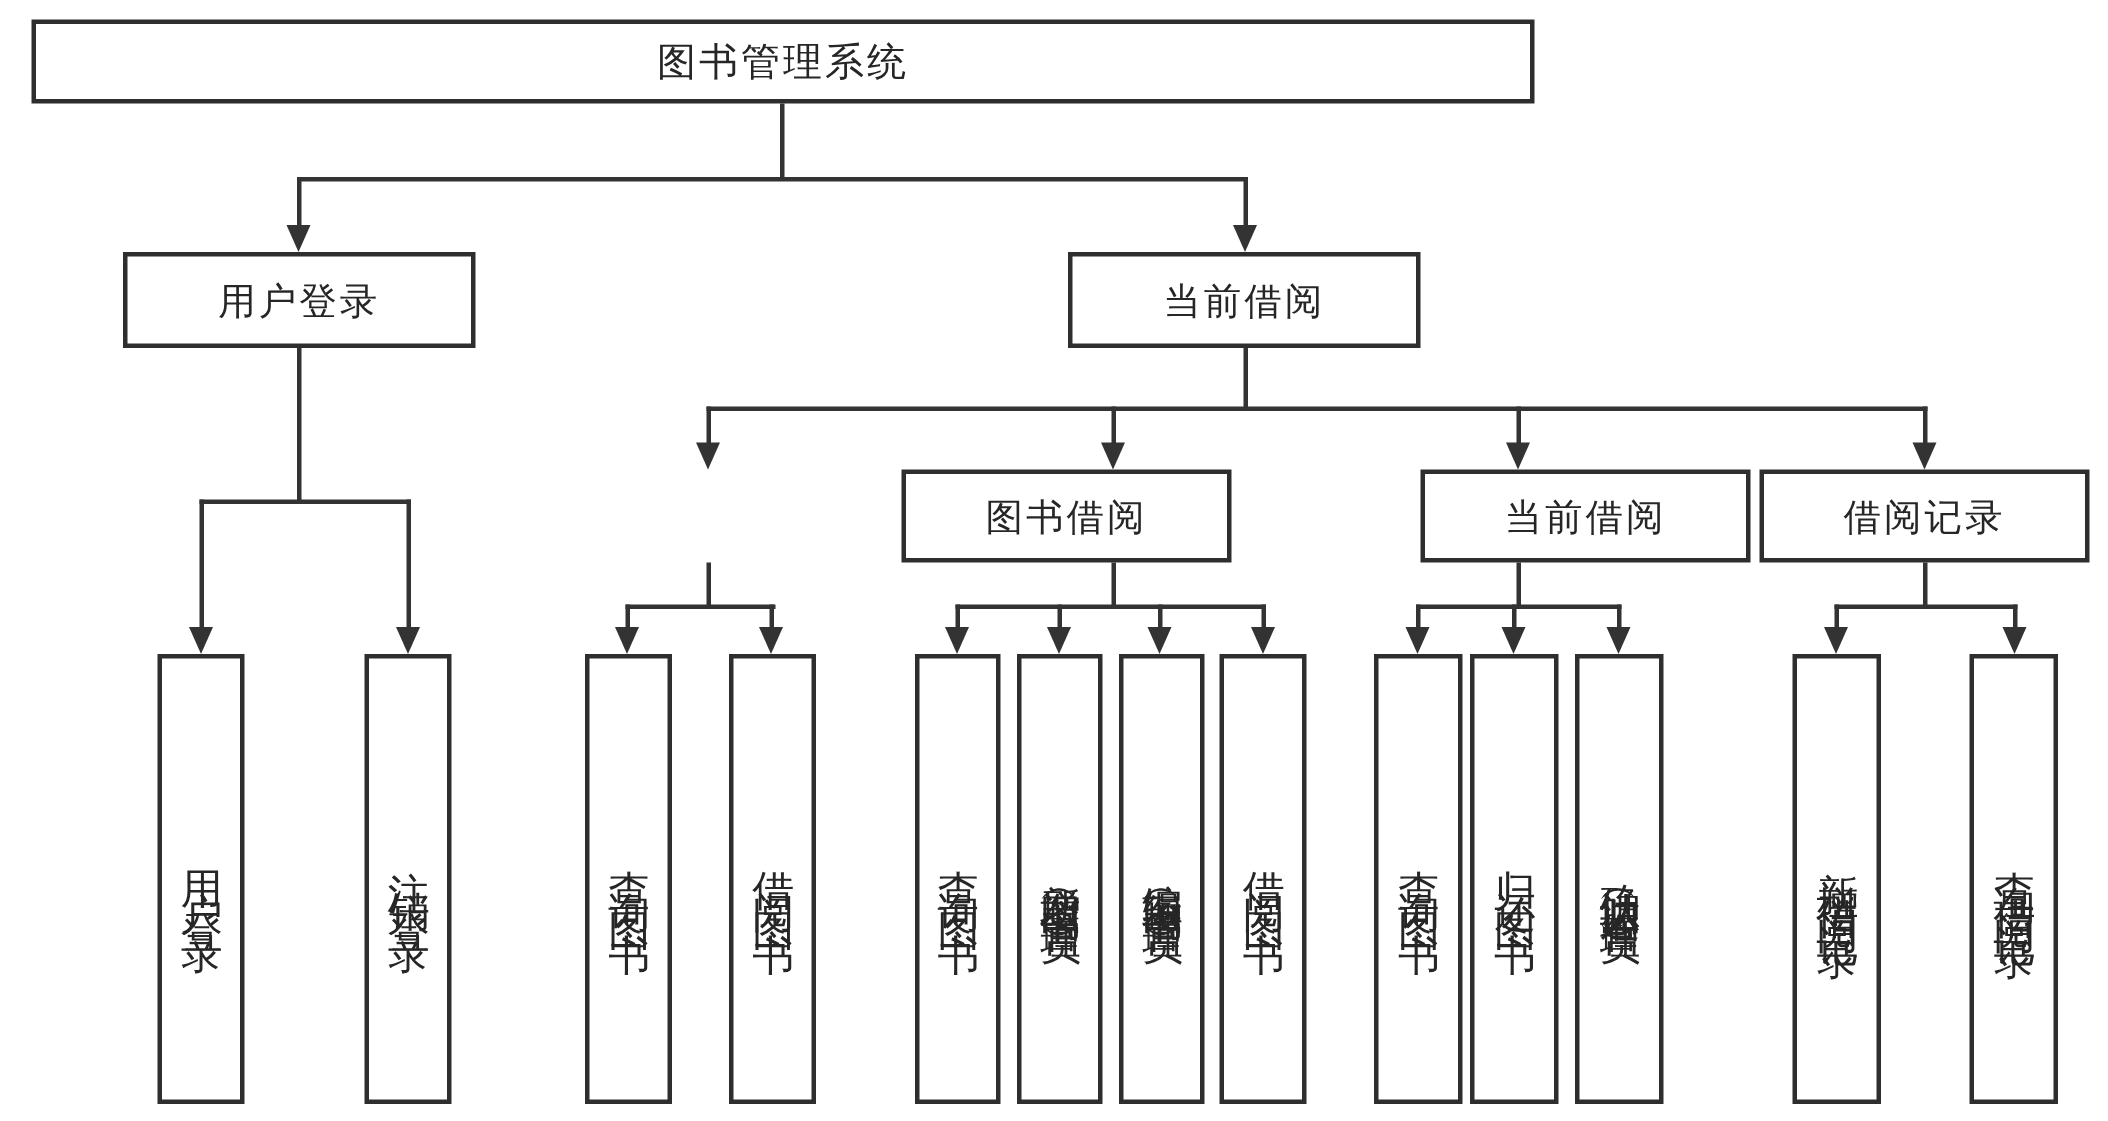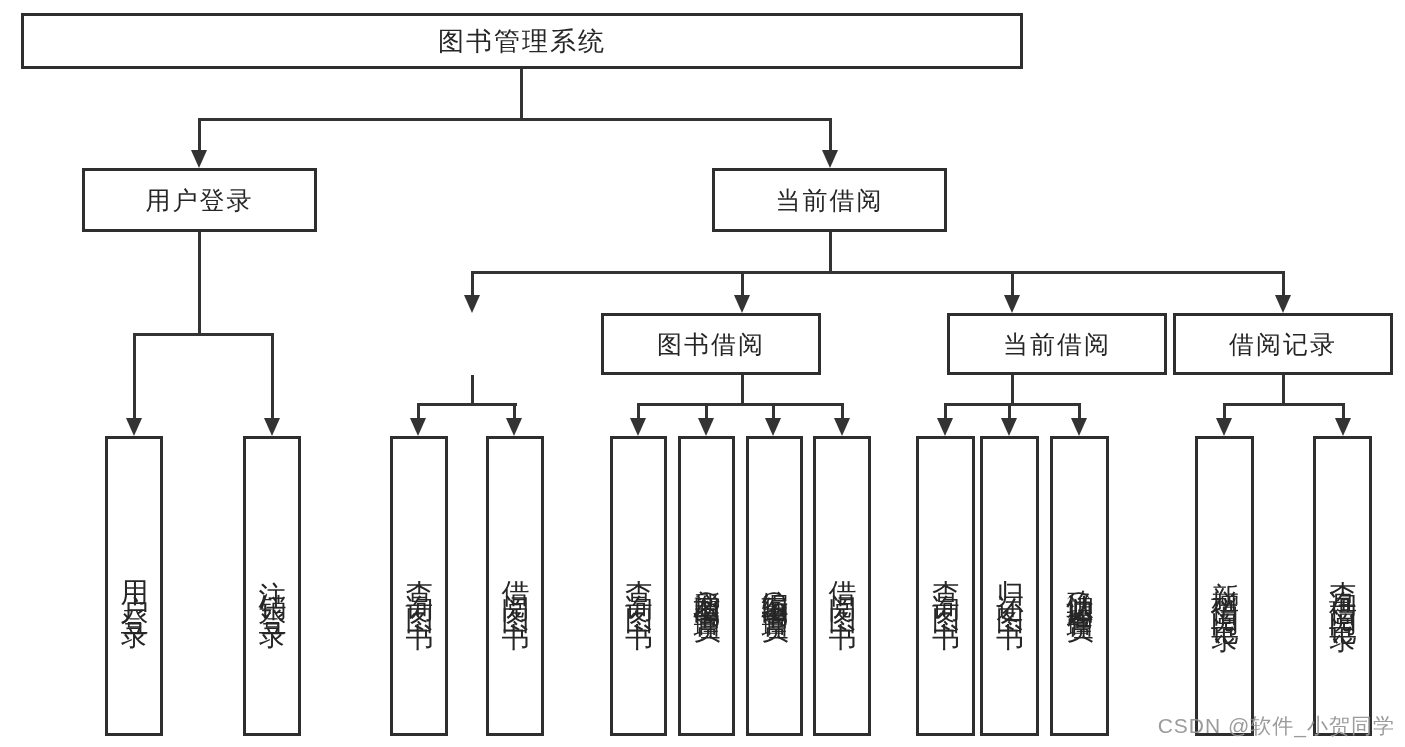--- a/index.html
+++ b/index.html
@@ -183,15 +183,14 @@
     <span class="vlabel ls-tight">确认归还（管理员）</span>
   </div>
 
   <div class="box" style="left:1195px;top:436px;width:59px;height:300px">
     <span class="vlabel ls-mid">新增借阅记录</span>
   </div>
   <div class="box" style="left:1313px;top:436px;width:59px;height:300px">
     <span class="vlabel ls-mid">查询借阅记录</span>
   </div>
 
-  <div class="watermark">CSDN @软件_小贺同学</div>
 
 </div>
 
 </body></html>

